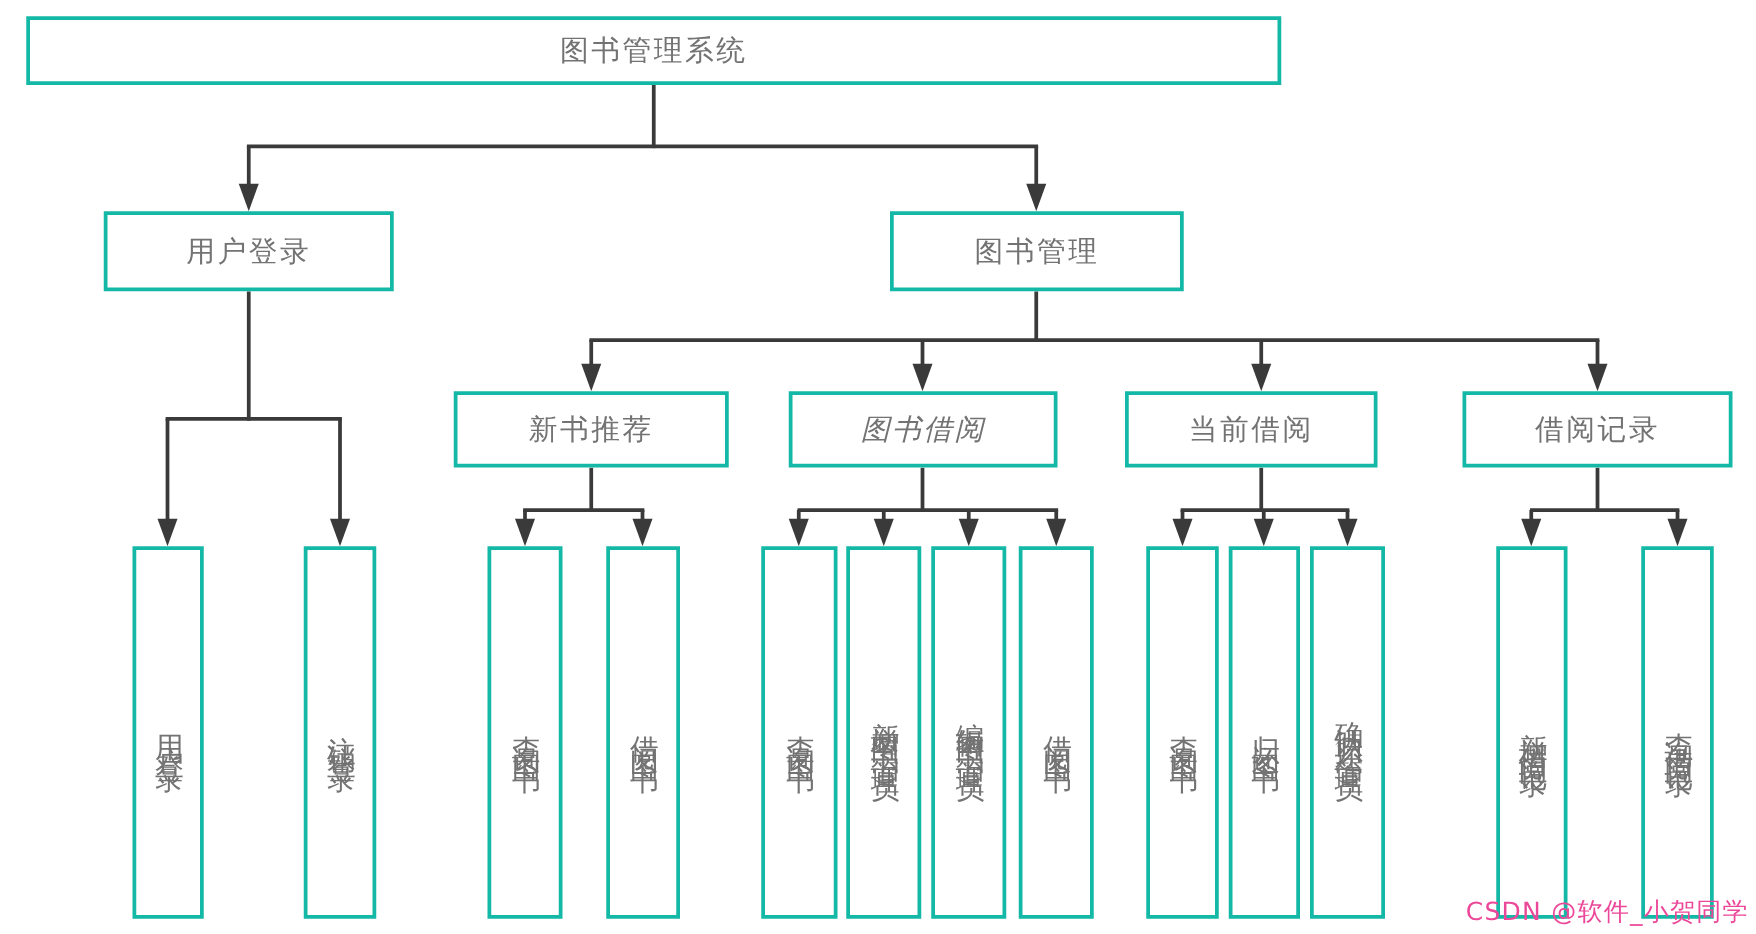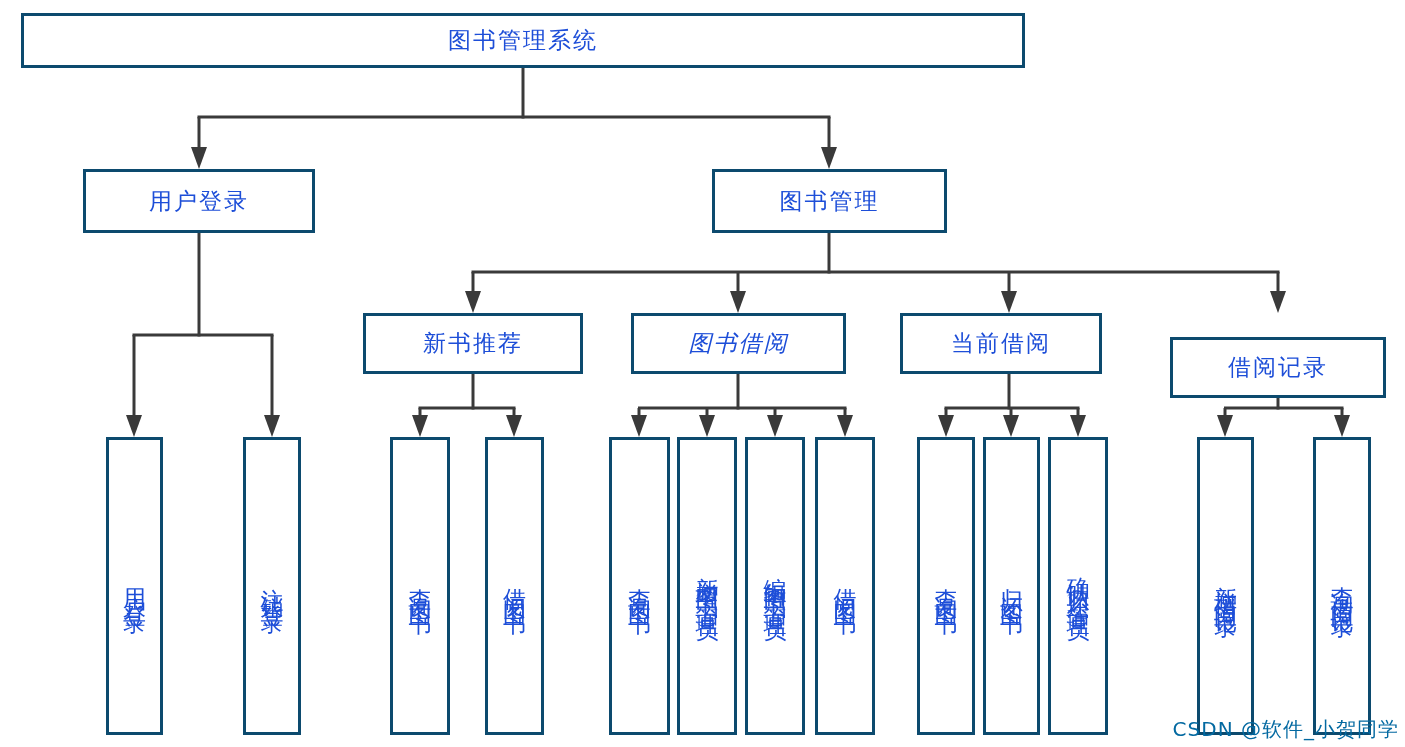--- a/index.html
+++ b/index.html
@@ -8,32 +8,32 @@
     font-family: "DejaVu Sans", "Liberation Sans", sans-serif;
     width: 1405px; height: 747px; position: relative; overflow: hidden;
     color: #3d3d3d;
   }
   .canvas { position: absolute; inset: 0; width: 1405px; height: 747px; background: #ffffff; }
   svg.connectors { position: absolute; left: 0; top: 0; width: 1405px; height: 747px; }
   svg.connectors line { stroke: #3a3a3a; stroke-width: 3; }
   svg.connectors polygon { fill: #3a3a3a; stroke: none; }
 
   .node {
-    position: absolute; background: #ffffff; border: 3px solid #0c4a6e;
+    position: absolute; background: #ffffff; border: 3px solid #14b8a6;
     display: flex; align-items: center; justify-content: center;
-    color: #1d4ed8;
+    color: #737373;
   }
   .h-node { font-size: 23px; letter-spacing: 2px; }
   .root-node  { left: 21px;  top: 13px;  width: 1004px; height: 55px; }
   .n-user     { left: 83px;  top: 169px; width: 232px;  height: 64px; }
   .n-bookmgmt { left: 712px; top: 169px; width: 235px;  height: 64px; }
   .n-g0 { left: 363px;  top: 313px; width: 220px; height: 61px; }
   .n-g1 { left: 631px;  top: 313px; width: 215px; height: 61px; font-style: italic; }
   .n-g2 { left: 900px;  top: 313px; width: 202px; height: 61px; }
-  .n-g3 { left: 1170px; top: 313px; width: 216px; height: 61px; margin-top: 24px; }
+  .n-g3 { left: 1170px; top: 313px; width: 216px; height: 61px; }
 
   .v-node {
     top: 437px; height: 298px;
     writing-mode: vertical-rl; text-orientation: mixed;
     font-size: 23px; letter-spacing: 8px; line-height: 1;
   }
   .v-node.long { letter-spacing: 6px; }
   .l1  { left: 106px;  width: 57px; }
   .l2  { left: 243px;  width: 58px; }
   .l3  { left: 390px;  width: 60px; }
@@ -43,21 +43,21 @@
   .l7  { left: 745px;  width: 60px; }
   .l8  { left: 815px;  width: 60px; }
   .l9  { left: 917px;  width: 58px; }
   .l10 { left: 983px;  width: 57px; }
   .l11 { left: 1048px; width: 60px; }
   .l12 { left: 1197px; width: 57px; }
   .l13 { left: 1313px; width: 58px; }
 
   .watermark {
     position: absolute; right: 6px; bottom: 4px;
-    font-size: 20px; color: #0369a1; letter-spacing: 1px;
+    font-size: 20px; color: #ec4899; letter-spacing: 1px;
     white-space: nowrap;
   }
 </style>
 </head>
 <body>
 
 <div class="canvas">
 
   <svg class="connectors" viewBox="0 0 1405 747" xmlns="http://www.w3.org/2000/svg">
 

